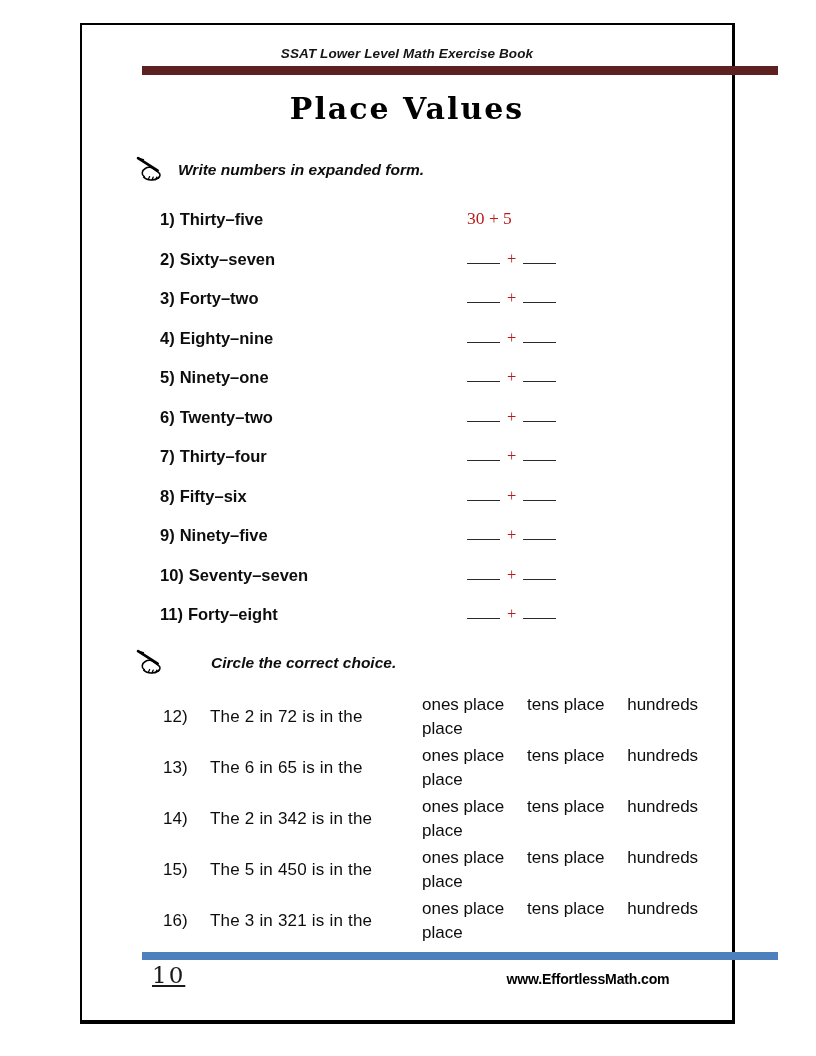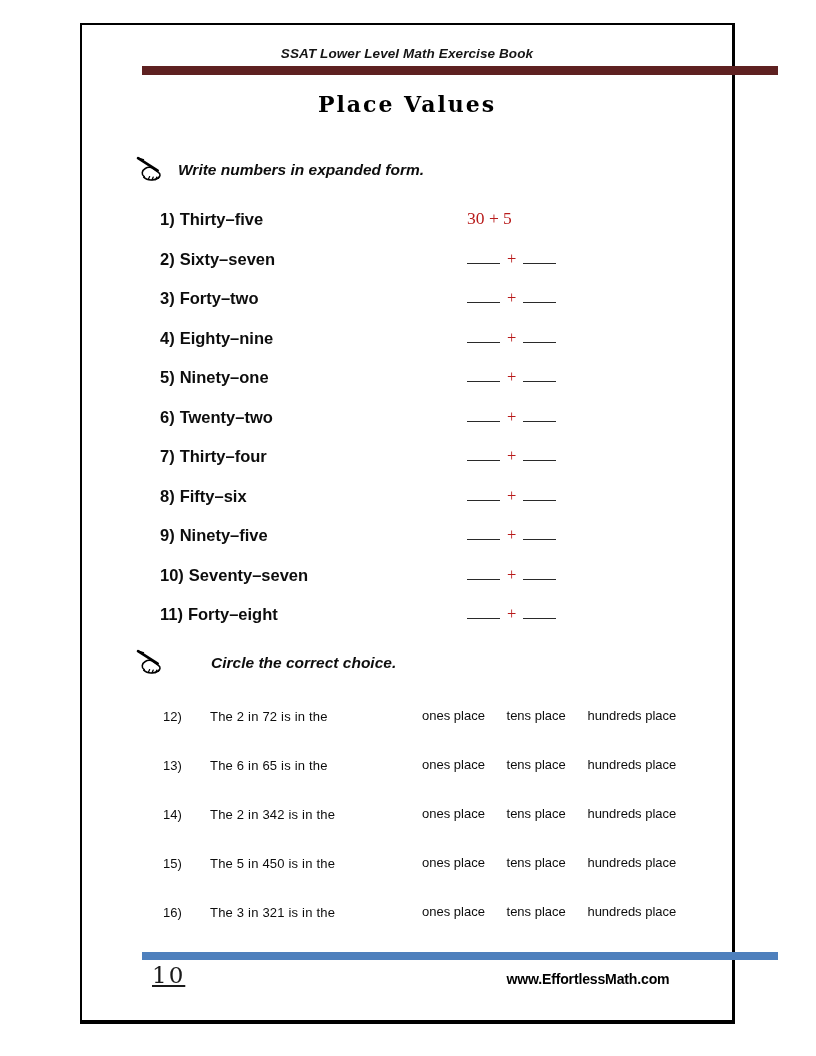--- a/index.html
+++ b/index.html
@@ -15,21 +15,21 @@
   .header-title {
     position:absolute; top:21px; left:0; right:0; text-align:center;
     font-size:13.5px; font-style:italic; font-weight:bold; color:#151515;
     letter-spacing:.1px;
   }
   .bar { position:absolute; left:60px; width:636px; }
   .bar.maroon { top:41px; height:9px; }
   .bar.blue   { top:927px; height:8px; }
   .title {
     position:absolute; top:66px; left:0; right:0; margin:0; text-align:center;
-    font-family:"DejaVu Serif", serif; font-weight:bold; font-size:22px;
+    font-family:"DejaVu Serif", serif; font-weight:bold; font-size:30px;
     letter-spacing:2px; color:#000;
   }
   .instr {
     position:absolute; left:54px; display:flex; align-items:center; gap:9px;
   }
   .instr-text { font-size:15.5px; font-weight:bold; font-style:italic; color:#0d0d0d; }
   .icon-wrap { width:33px; height:29px; display:inline-block; }
 
   
   .list1 { position:absolute; left:78px; top:185px; width:610px; }
@@ -40,21 +40,21 @@
     font-family:"Liberation Serif", serif; font-weight:400; font-size:17.5px; color:#b91c1c;
   }
   .blank {
     display:inline-block; width:33px; height:13px;
     border-bottom:1.6px solid #2a2a2a;
   }
   .plus { margin:0 7px; font-size:16.5px; }
 
   
   .list2 { position:absolute; left:81px; top:668px; width:625px; }
-  .row2 { display:flex; align-items:center; min-height:46px; margin-bottom:3px; font-size:13px; color:#0d0d0d; }
+  .row2 { display:flex; align-items:center; min-height:46px; margin-bottom:3px; font-size:17px; color:#0d0d0d; }
   .row2 .num2 { width:47px; font-weight:500; flex:none; }
   .row2 .qtext { width:212px; font-weight:500; flex:none; letter-spacing:.2px; }
   .row2 .choices { width:295px; flex:none; line-height:24px; font-weight:400; }
   .choices .c { white-space:nowrap; margin-right:18px; }
   .choices .c.last { white-space:normal; margin-right:0; }
 
   
   .pagenum {
     position:absolute; left:70px; top:937px;
     font-family:"DejaVu Serif", serif; font-size:23px; color:#1a1a1a; letter-spacing:2px;text-decoration:underline;

